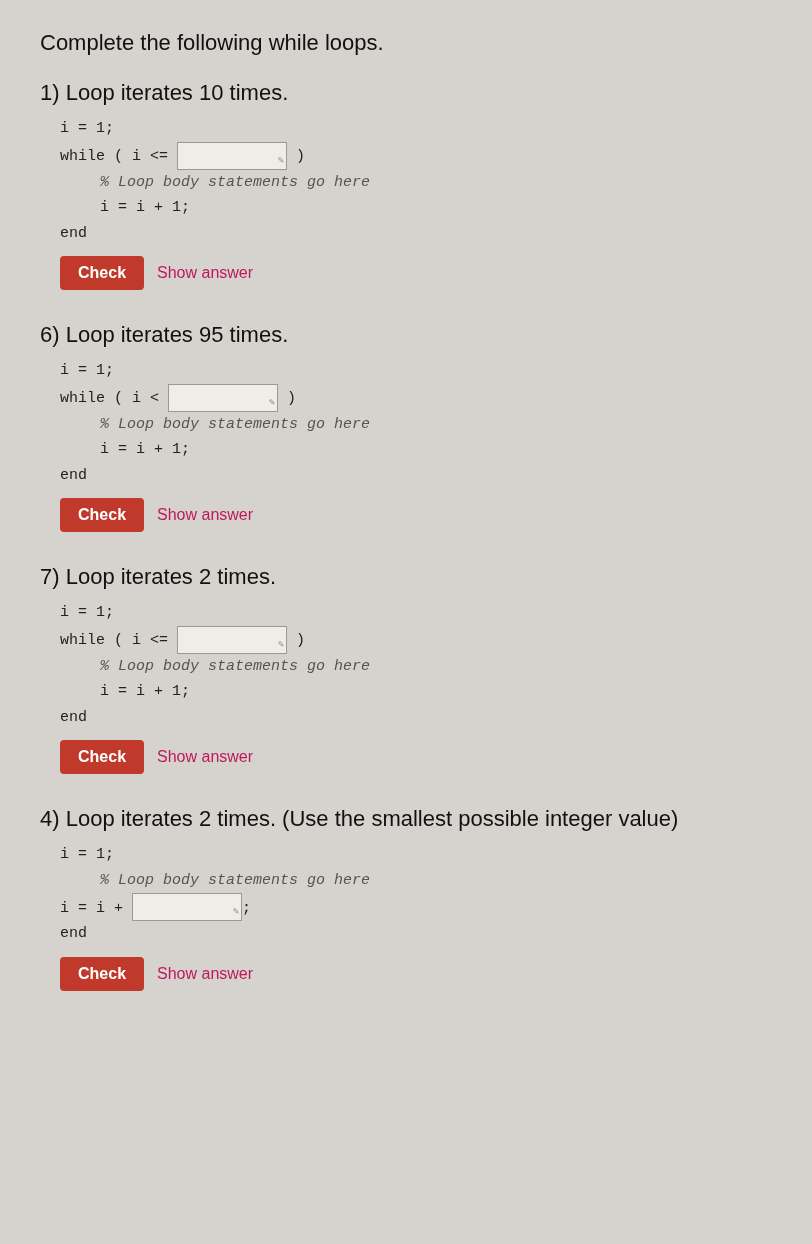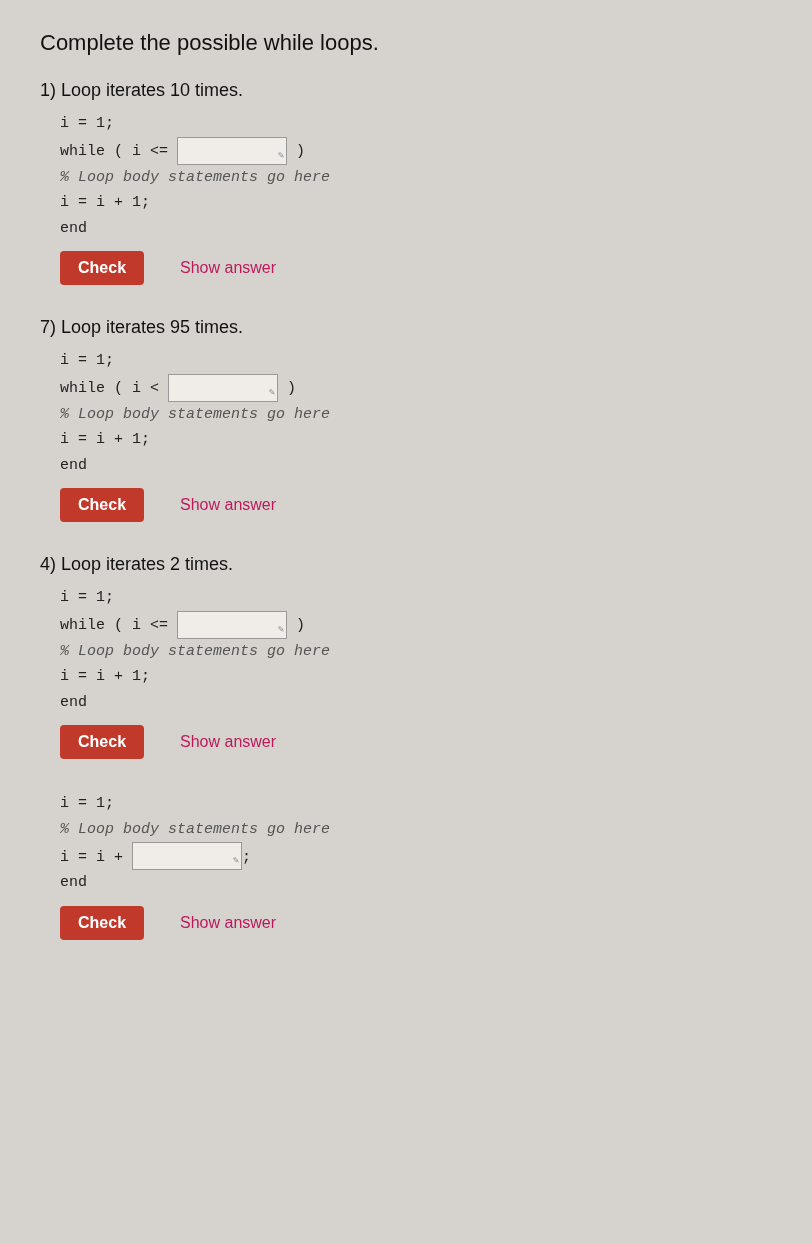--- a/index.html
+++ b/index.html
@@ -19,21 +19,21 @@
       font-weight: 400;
       margin-bottom: 24px;
       color: #111;
     }
 
     .question-block {
       margin-bottom: 32px;
     }
 
     .question-label {
-      font-size: 18px;
+      font-size: 22px;
       font-weight: 400;
       margin-bottom: 10px;
       color: #111;
     }
 
     .code-block {
       font-family: 'Courier New', Courier, monospace;
       font-size: 15px;
       color: #222;
       margin-left: 20px;
@@ -67,26 +67,27 @@
     .input-wrapper .pencil-icon {
       position: absolute;
       bottom: 1px;
       right: 3px;
       font-size: 10px;
       color: #888;
       pointer-events: none;
     }
 
     .indent {
+      margin-left: 40px;
     }
 
     .action-row {
       display: flex;
       align-items: center;
-      gap: 36px;
+      gap: 13px;
       margin-top: 8px;
       margin-left: 20px;
     }
 
     .check-button {
       background-color: #c0392b;
       color: #fff;
       border: none;
       padding: 8px 18px;
       font-size: 16px;
@@ -107,21 +108,21 @@
     }
 
     .comment {
       color: #555;
       font-style: italic;
     }
   </style>
 </head>
 <body>
 
-<h1 class="page-title">Complete the possible while loops.</h1>
+<h1 class="page-title">Complete the following while loops.</h1>
 
 <div class="question-block">
   <div class="question-label">1)  Loop iterates 10 times.</div>
   <div class="code-block">
     <div class="code-line">
       <span>i = 1;</span>
     </div>
     <div class="code-line">
       <span>while&nbsp;(&nbsp;i&nbsp;&lt;=&nbsp;</span>
       <div class="input-wrapper">
@@ -140,21 +141,21 @@
       <span>end</span>
     </div>
   </div>
   <div class="action-row">
     <button class="check-button">Check</button>
     <button class="show-answer-link">Show answer</button>
   </div>
 </div>
 
 <div class="question-block">
-  <div class="question-label">7)  Loop iterates 95 times.</div>
+  <div class="question-label">6)  Loop iterates 95 times.</div>
   <div class="code-block">
     <div class="code-line">
       <span>i = 1;</span>
     </div>
     <div class="code-line">
       <span>while&nbsp;(&nbsp;i&nbsp;&lt;&nbsp;</span>
       <div class="input-wrapper">
         <input type="text" style="">
         <span class="pencil-icon">✎</span>
       </div>
@@ -170,21 +171,21 @@
       <span>end</span>
     </div>
   </div>
   <div class="action-row">
     <button class="check-button">Check</button>
     <button class="show-answer-link">Show answer</button>
   </div>
 </div>
 
 <div class="question-block">
-  <div class="question-label">4)  Loop iterates 2 times.</div>
+  <div class="question-label">7)  Loop iterates 2 times.</div>
   <div class="code-block">
     <div class="code-line">
       <span>i = 1;</span>
     </div>
     <div class="code-line">
       <span>while&nbsp;(&nbsp;i&nbsp;&lt;=&nbsp;</span>
       <div class="input-wrapper">
         <input type="text" style="">
         <span class="pencil-icon">✎</span>
       </div>
@@ -200,20 +201,21 @@
       <span>end</span>
     </div>
   </div>
   <div class="action-row">
     <button class="check-button">Check</button>
     <button class="show-answer-link">Show answer</button>
   </div>
 </div>
 
 <div class="question-block">
+  <div class="question-label">4)  Loop iterates 2 times. (Use the smallest possible integer value)</div>
   <div class="code-block">
     <div class="code-line">
       <span>i = 1;</span>
     </div>
     <div class="code-line indent">
       <span class="comment">% Loop body statements go here</span>
     </div>
     <div class="code-line">
       <span>i = i +&nbsp;</span>
       <div class="input-wrapper">

